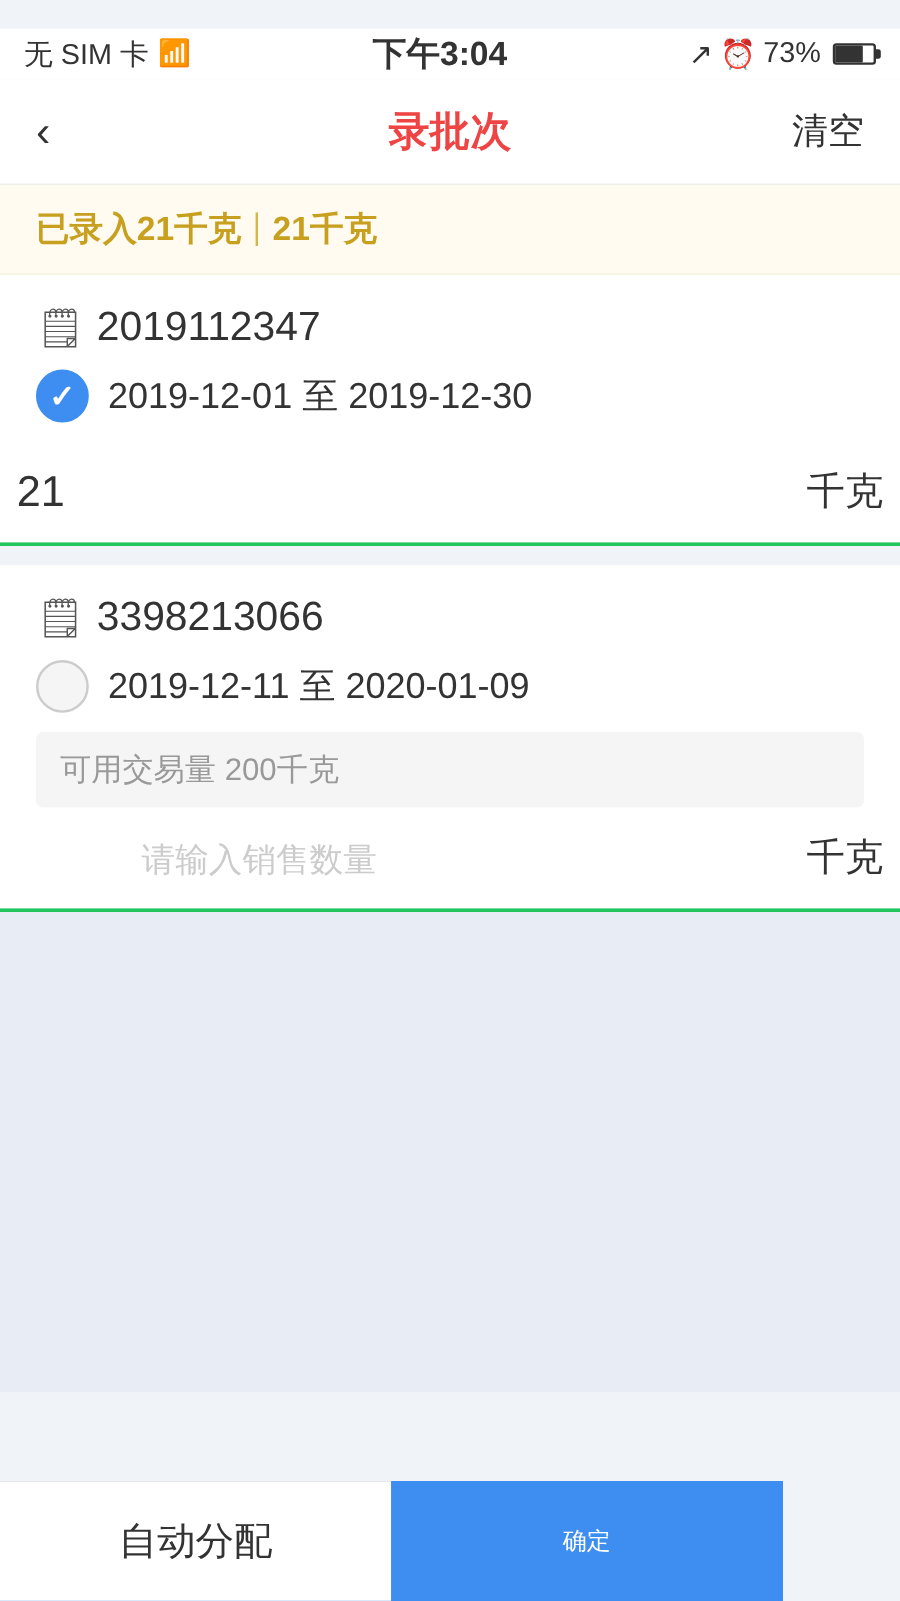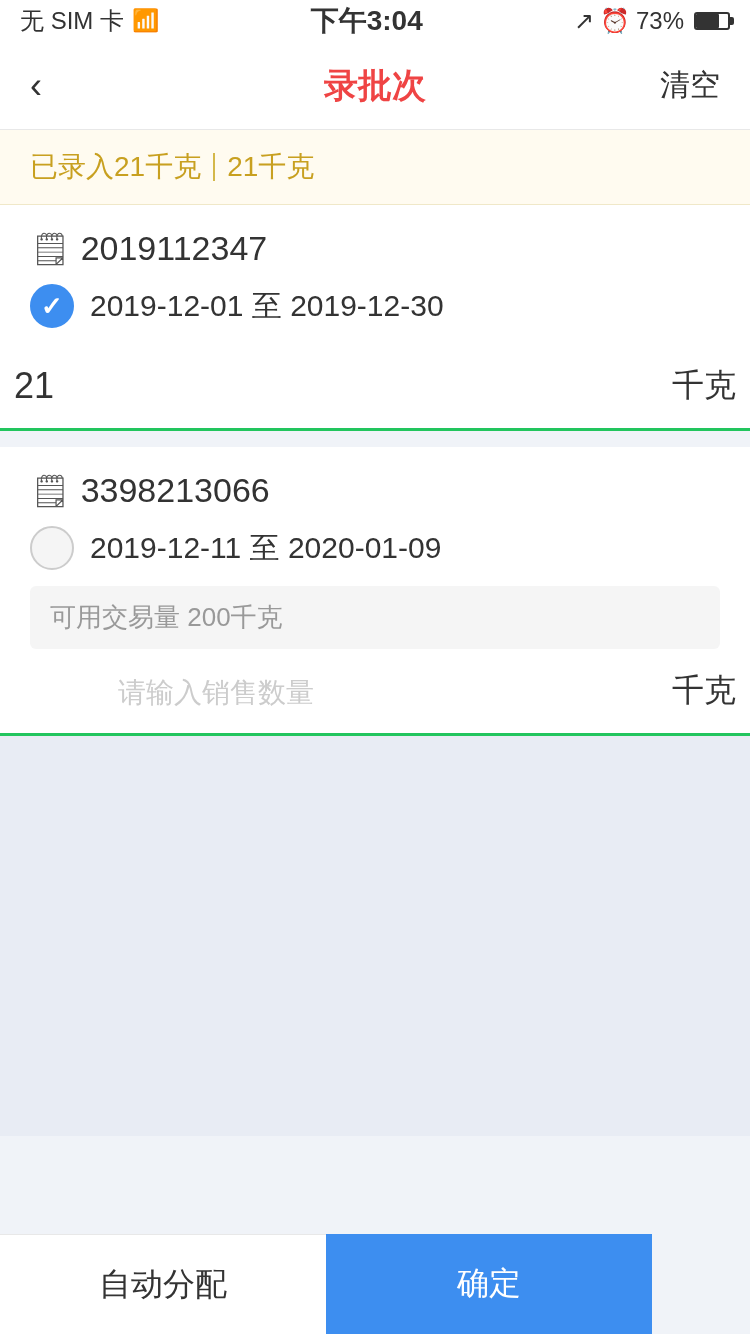--- a/index.html
+++ b/index.html
@@ -14,20 +14,21 @@
     }
 
     
     .status-bar {
       display: flex;
       justify-content: space-between;
       align-items: center;
       height: 42px;
       padding: 0 20px;
       background: #fff;
+      margin-top: 24px;
     }
     .status-left {
       font-size: 24px;
       color: #333;
       display: flex;
       align-items: center;
       gap: 8px;
     }
     .status-center {
       font-size: 28px;
@@ -97,20 +98,21 @@
     }
 
     
     .info-banner {
       background: #fffbf0;
       padding: 18px 30px;
       display: flex;
       align-items: center;
       gap: 12px;
       border-bottom: 1px solid #f0e8c8;
+      font-weight: bold;
     }
     .info-label {
       font-size: 28px;
       color: #c8a020;
     }
     .info-divider {
       width: 2px;
       height: 28px;
       background: #d4b84a;
     }
@@ -254,21 +256,21 @@
       cursor: pointer;
       display: flex;
       align-items: center;
       justify-content: center;
       border-top: 1px solid #e8e8e8;
     }
     .btn-confirm {
       flex: 1;
       background: #3d8ef0;
       border: none;
-      font-size: 32px;
+      font-size: 20px;
       color: #fff;
       cursor: pointer;
       display: flex;
       align-items: center;
       justify-content: center;
     }
 
     .page-wrapper {
       display: flex;
       flex-direction: column;

